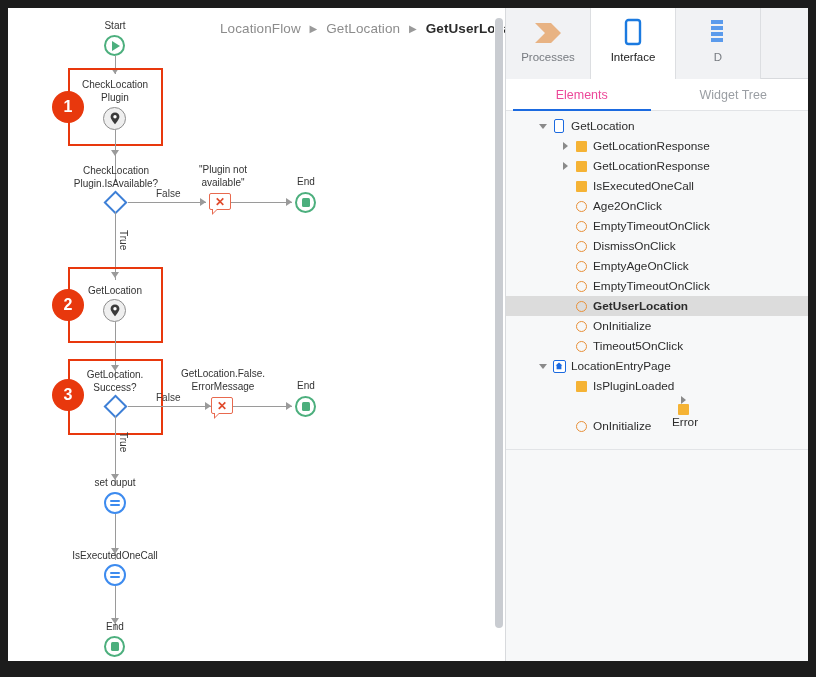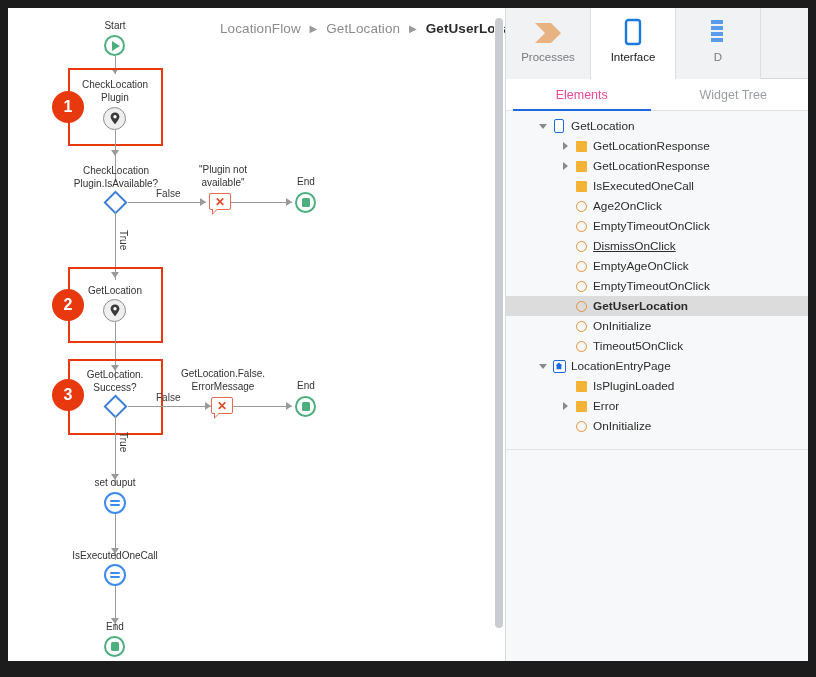--- a/index.html
+++ b/index.html
@@ -491,21 +491,21 @@
           </span>
           <span class="tlabel-txt">Age2OnClick</span>
         </div>
         <div class="trow" style="padding-left: 52px;">
           <span class="tw"></span>
           <span class="ti">
             <span class="ci-orange"></span>
           </span>
           <span class="tlabel-txt">EmptyTimeoutOnClick</span>
         </div>
-        <div class="trow" style="padding-left: 52px; text-decoration: underline;">
+        <div class="trow" style="padding-left: 52px;">
           <span class="tw"></span>
           <span class="ti">
             <span class="ci-orange"></span>
           </span>
           <span class="tlabel-txt">DismissOnClick</span>
         </div>
         <div class="trow" style="padding-left: 52px;">
           <span class="tw"></span>
           <span class="ti">
             <span class="ci-orange"></span>
@@ -553,21 +553,21 @@
           </span>
           <span class="tlabel-txt">LocationEntryPage</span>
         </div>
         <div class="trow" style="padding-left: 52px;">
           <span class="tw"></span>
           <span class="ti">
             <span class="sq-orange"></span>
           </span>
           <span class="tlabel-txt">IsPluginLoaded</span>
         </div>
-        <div class="trow" style="padding-left: 52px;">
+        <div class="trow" style="padding-left: 52px; flex-direction: column;">
           <span class="tw">
             <span class="caret-r"></span>
           </span>
           <span class="ti">
             <span class="sq-orange"></span>
           </span>
           <span class="tlabel-txt">Error</span>
         </div>
         <div class="trow" style="padding-left: 52px;">
           <span class="tw"></span>

